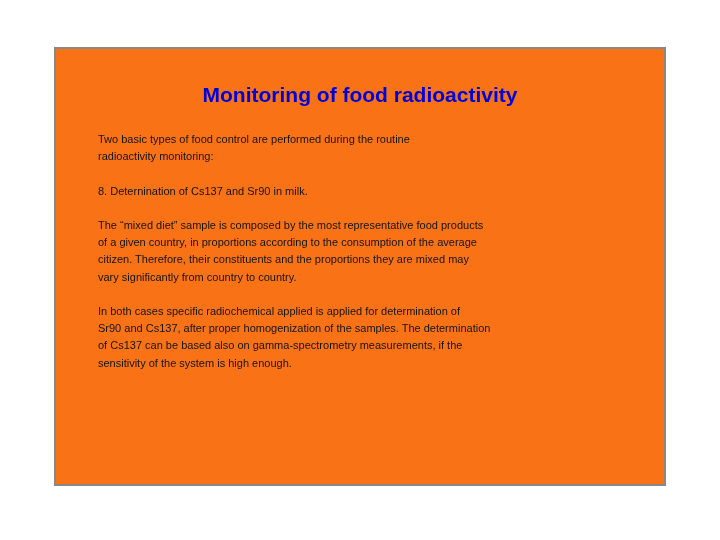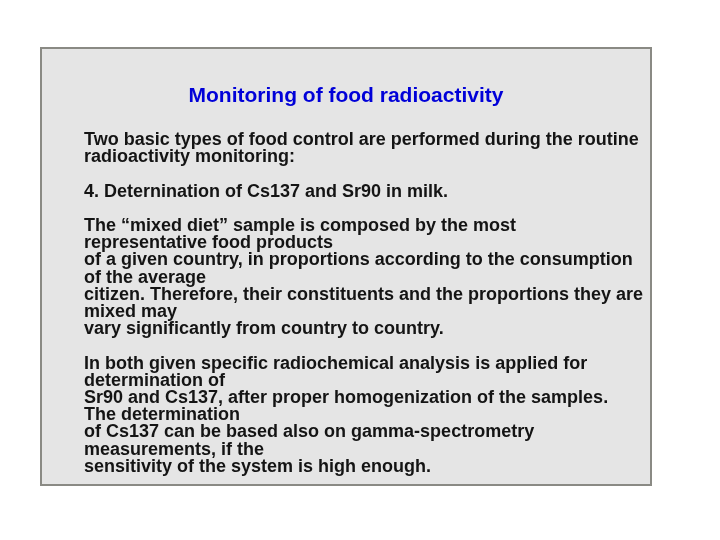--- a/index.html
+++ b/index.html
@@ -5,25 +5,25 @@
     html, body {
       margin: 0;
       padding: 0;
       width: 720px;
       height: 540px;
       background: #ffffff;
       overflow: hidden;
     }
     .slide {
       position: absolute;
-      left: 40px;
+      left: 54px;
       top: 47px;
       width: 608px;
       height: 435px;
-      background: #e5e5e5;
+      background: #f97316;
       border: 2px solid #8a8a84;
     }
     .title {
       position: absolute;
       left: 0;
       width: 100%;
       top: 34px;
       text-align: center;
       color: #0000d8;
       font-family: "Liberation Sans", sans-serif;
@@ -31,41 +31,41 @@
       font-size: 21px;
       letter-spacing: 0px;
       margin: 0;
     }
     .body {
       position: absolute;
       left: 42px;
       top: 82px;
       width: 560px;
       font-family: "Liberation Sans", sans-serif;
-      font-weight: bold;
-      font-size: 18px;
+      font-weight: normal;
+      font-size: 11px;
       line-height: 17.2px;
       color: #141414;
     }
     .para {
       margin: 0 0 17.2px 0;
       white-space: pre-line;
     }
   </style>
 </head>
 <body>
 
 <div class="slide">
   <h1 class="title">Monitoring of food radioactivity</h1>
   <div class="body">
     <p class="para">Two basic types of food control are performed during the routine
 radioactivity monitoring:</p>
-    <p class="para">4. Deternination of Cs137 and Sr90 in milk.</p>
+    <p class="para">8. Deternination of Cs137 and Sr90 in milk.</p>
     <p class="para">The “mixed diet” sample is composed by the most representative food products
 of a given country, in proportions according to the consumption of the average
 citizen. Therefore, their constituents and the proportions they are mixed may
 vary significantly from country to country.</p>
-    <p class="para">In both given specific radiochemical analysis is applied for determination of
+    <p class="para">In both cases specific radiochemical applied is applied for determination of
 Sr90 and Cs137, after proper homogenization of the samples. The determination
 of Cs137 can be based also on gamma-spectrometry measurements, if the
 sensitivity of the system is high enough.</p>
   </div>
 </div>
 
 </body></html>

